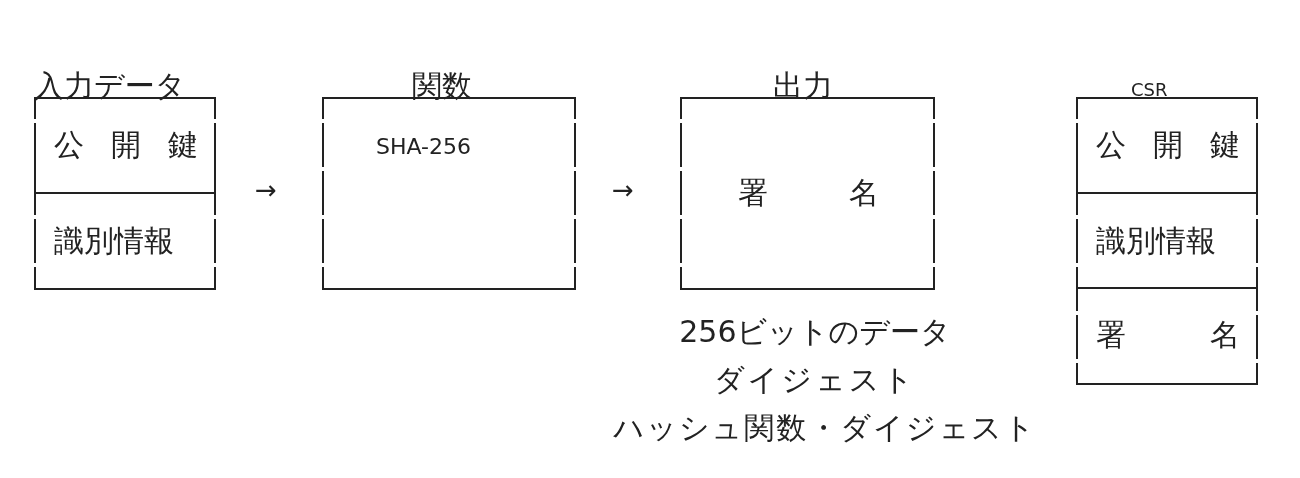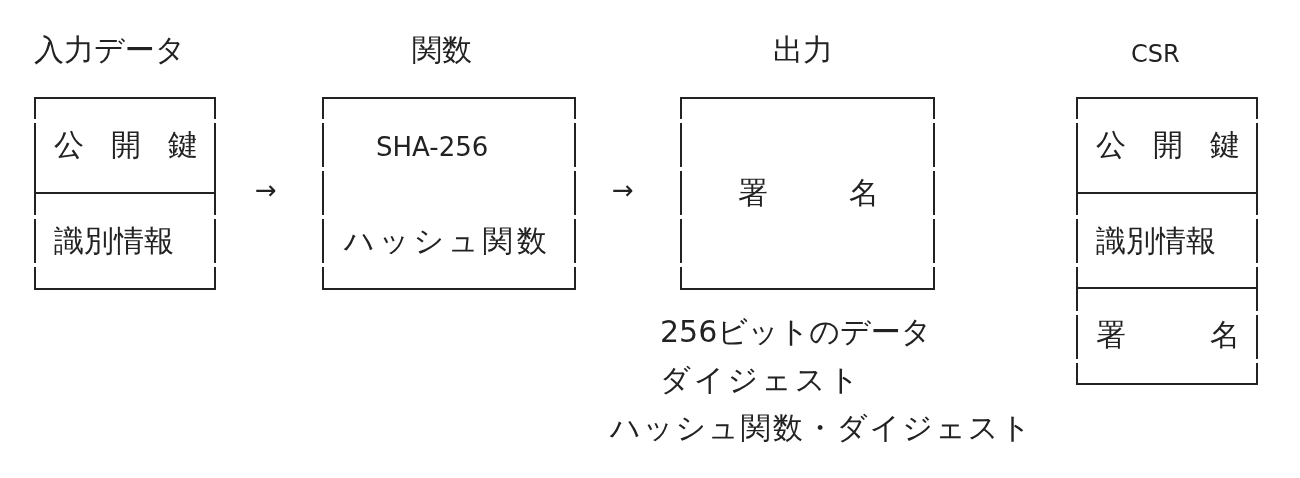--- a/index.html
+++ b/index.html
@@ -1,33 +1,33 @@
 <!DOCTYPE html>
 <html><head>
   <meta charset="utf-8">
   <style>
     html, body { margin: 0; padding: 0; background: #ffffff; }
     body { width: 1300px; height: 478px; position: relative; overflow: hidden;
            font-family: "DejaVu Sans", sans-serif; color: #222222; }
-    .title { position: absolute; font-size: 30px; line-height: 36px; white-space: nowrap; text-align: right; }
+    .title { position: absolute; font-size: 30px; line-height: 36px; white-space: nowrap; text-align: right; margin-top: 36px; }
     .box { position: absolute; box-sizing: border-box; border: 2px solid #222222; }
     .gap { position: absolute; width: 6px; height: 4px; background: #ffffff; }
     .div-line { position: absolute; left: 0; right: 0; height: 2px; background: #222222; }
     .cell-text { position: absolute; font-size: 30px; line-height: 36px; white-space: nowrap; }
     .arrow { position: absolute; font-size: 26px; line-height: 30px; }
-    .caption { position: absolute; font-size: 30px; line-height: 36px; white-space: nowrap; }
+    .caption { position: absolute; font-size: 30px; line-height: 36px; white-space: nowrap; text-align: center; }
     .spread { display: flex; justify-content: space-between; }
   </style>
 </head>
 <body>
 
 <div class="title" style="left:34px; top:32px;">入力データ</div>
 <div class="title" style="left:412px; top:32px;">関数</div>
 <div class="title" style="left:773px; top:32px;">出力</div>
-<div class="title" style="left:1131px; top:36px; font-size:24px;">CSR</div>
+<div class="title" style="left:1131px; top:36px; font-size:18px;">CSR</div>
 
 <div class="box" style="left:34px; top:97px; width:182px; height:193px;">
   <div class="gap" style="left:-4px; top:20px;"></div>
     <div class="gap" style="right:-4px; top:20px;"></div>
   <div class="gap" style="left:-4px; top:116px;"></div>
     <div class="gap" style="right:-4px; top:116px;"></div>
   <div class="gap" style="left:-4px; top:164px;"></div>
     <div class="gap" style="right:-4px; top:164px;"></div>
   <div class="div-line" style="top:93px;"></div>
   <div class="cell-text spread" style="left:18px; right:16px; top:28px;">
@@ -42,22 +42,21 @@
 
 <div class="box" style="left:322px; top:97px; width:254px; height:193px;">
   <div class="gap" style="left:-4px; top:20px;"></div>
     <div class="gap" style="right:-4px; top:20px;"></div>
   <div class="gap" style="left:-4px; top:68px;"></div>
     <div class="gap" style="right:-4px; top:68px;"></div>
   <div class="gap" style="left:-4px; top:116px;"></div>
     <div class="gap" style="right:-4px; top:116px;"></div>
   <div class="gap" style="left:-4px; top:164px;"></div>
     <div class="gap" style="right:-4px; top:164px;"></div>
-  <div class="cell-text" style="left:52px; top:30px; font-size:26px;">SHA-256</div>
-  <div class="cell-text" style="left:20px; top:124px; letter-spacing:4px;">ハッシュ関数</div>
+  <div class="cell-text" style="left:52px; top:30px; font-size:22px;">SHA-256</div>
 </div>
 
 <div class="arrow" style="left:612px; top:175px;">→</div>
 
 <div class="box" style="left:680px; top:97px; width:255px; height:193px;">
   <div class="gap" style="left:-4px; top:20px;"></div>
     <div class="gap" style="right:-4px; top:20px;"></div>
   <div class="gap" style="left:-4px; top:68px;"></div>
     <div class="gap" style="right:-4px; top:68px;"></div>
   <div class="gap" style="left:-4px; top:116px;"></div>

